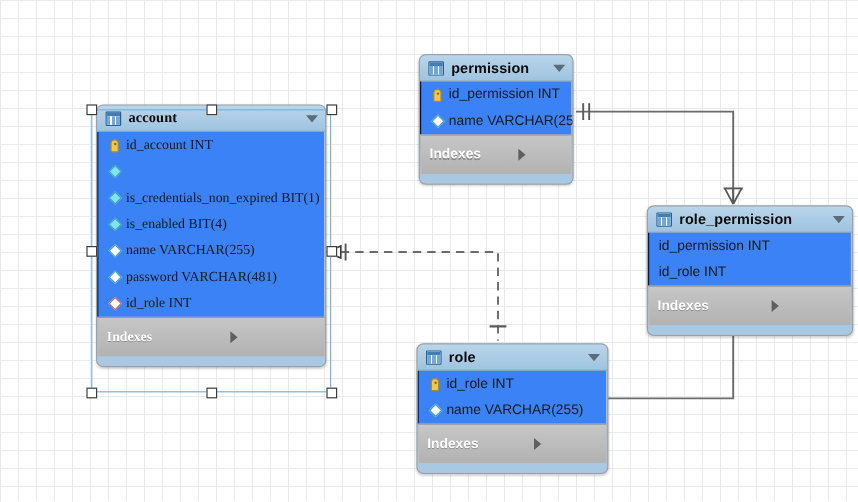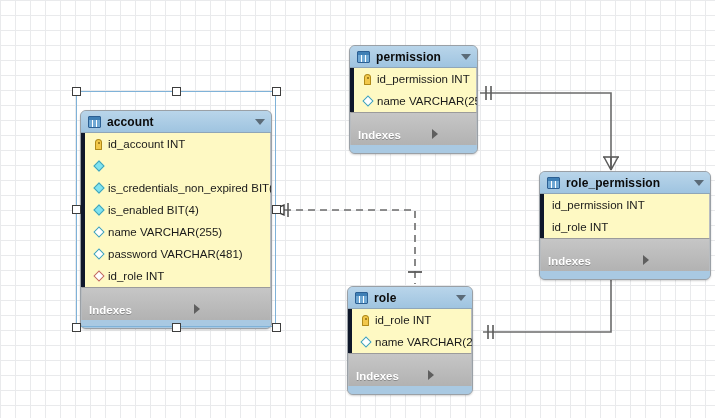--- a/index.html
+++ b/index.html
@@ -67,22 +67,22 @@
     letter-spacing: 0.1px;
   }
   .tbl-caret {
     width: 0; height: 0;
     border-left: 5px solid transparent;
     border-right: 5px solid transparent;
     border-top: 6px solid #5b6b78;
     flex: 0 0 auto; margin-left: 4px;
   }
   .tbl-body {
-    background: #fef9c3;
-    border-left: 4px solid #0f172a;
+    background: #3b82f6;
+    border-left: 1px solid #0f172a;
     border-right: 1px solid #b8bcc0;
   }
   .col-row {
     height: 22px;
     display: flex; align-items: center;
     padding-left: 7px;
     font-size: 11.5px; color: #1a1a1a;
     white-space: nowrap;
   }
   .col-icon { width: 13px; flex: 0 0 auto; margin-right: 3px; display: flex; align-items: center; justify-content: center; }
@@ -107,21 +107,21 @@
   .ico-diamond.fk { background: #ffffff; border-color: #c46a5a; }
   .ico-none { width: 0; margin-right: 0; }
   .col-row.noicon { padding-left: 8px; }
 
   .tbl-indexes {
     height: 20px;
     background: linear-gradient(to bottom, #c6c6c6 0%, #b2b2b2 100%);
     border-top: 1px solid #9b9b9b;
     border-left: 1px solid #b8bcc0;
     border-right: 1px solid #b8bcc0;
-    display: flex; align-items: flex-start;
+    display: flex; align-items: center;
     padding: 16px 7px;
     font-size: 11.5px; font-weight: bold; color: #ffffff;
     text-shadow: 0 1px 0 rgba(0,0,0,0.25);
   }
   .tbl-indexes span { flex: 1 1 auto; }
   .idx-caret {
     width: 0; height: 0;
     border-top: 5px solid transparent;
     border-bottom: 5px solid transparent;
     border-left: 6px solid #5f5f5f;
@@ -169,21 +169,21 @@
     <g>
       <path d="M 483 332 L 611 332 L 611 265" fill="none" stroke="#6b6b6b" stroke-width="1.6"></path>
       <line x1="488" y1="325" x2="488" y2="339" stroke="#5a5a5a" stroke-width="1.6"></line>
       <line x1="493" y1="325" x2="493" y2="339" stroke="#5a5a5a" stroke-width="1.6"></line>
       <path d="M 611 265 L 604 277 M 611 265 L 611 277 M 611 265 L 618 277" fill="none" stroke="#5a5a5a" stroke-width="1.5"></path>
       <line x1="603" y1="277" x2="619" y2="277" stroke="#5a5a5a" stroke-width="1.6"></line>
     </g>
   </svg>
 
   <div id="tables-layer">
-      <div class="table-node" style="left: 80px; top: 110px; width: 192px;">
+      <div class="table-node" style="left: 80px; top: 87px; width: 192px; font-family: Liberation Serif, serif;">
         <div class="tbl-header">
           <span class="tbl-icon"></span>
           <span class="tbl-title">account</span>
           <span class="tbl-caret"></span>
         </div>
         <div class="tbl-body">
           <div class="col-row">
             <span class="col-icon">
               <span class="ico-key"></span>
             </span>
@@ -272,21 +272,21 @@
             <span class="col-icon ico-none"></span>
             <span>id_role INT</span>
           </div>
         </div>
         <div class="tbl-indexes">
           <span>Indexes</span>
           <span class="idx-caret"></span>
         </div>
         <div class="tbl-footer"></div>
       </div>
-      <div class="table-node" style="left: 347px; top: 286px; width: 126px;">
+      <div class="table-node" style="left: 347px; top: 286px; width: 160px;">
         <div class="tbl-header">
           <span class="tbl-icon"></span>
           <span class="tbl-title">role</span>
           <span class="tbl-caret"></span>
         </div>
         <div class="tbl-body">
           <div class="col-row">
             <span class="col-icon">
               <span class="ico-key"></span>
             </span>

